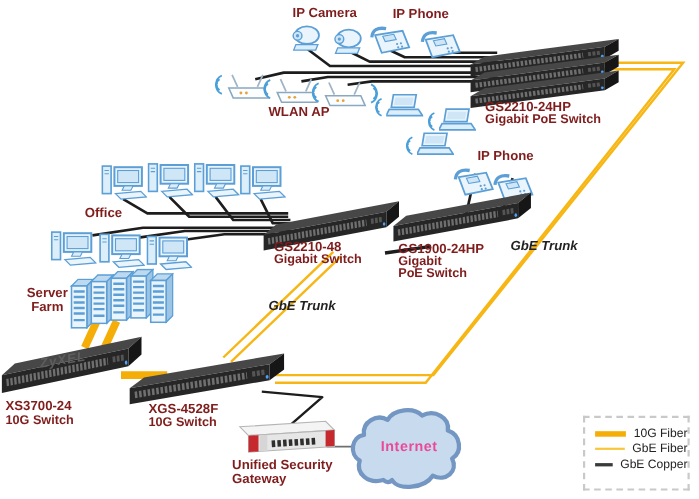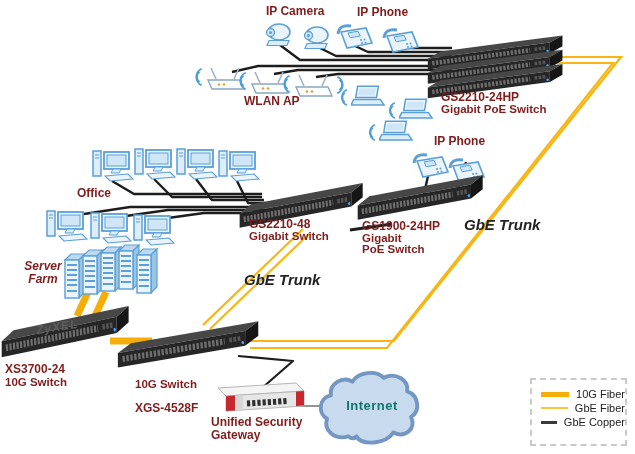--- a/index.html
+++ b/index.html
@@ -1,25 +1,25 @@
 <!DOCTYPE html>
 <html><head>
 <meta charset="utf-8">
 <style>
   html,body{margin:0;padding:0;background:#fff;font-family:"Liberation Sans",sans-serif;}
   #stage{position:relative;width:635px;height:454px;background:#ffffff;overflow:hidden;}
   #wires{position:absolute;left:0;top:0;}
   .dev{position:absolute;}
   .lbl{position:absolute;font-weight:bold;font-size:12px;color:#7f1d1d;line-height:1.06;white-space:nowrap;}
   .lbl.small{font-size:11.5px;}
-  .trunk-lbl{position:absolute;font-weight:bold;font-style:italic;font-size:15px;color:#222;white-space:nowrap;}
-  .center{text-align:center;font-style:italic;}
+  .trunk-lbl{position:absolute;font-weight:bold;font-style:italic;font-size:12px;color:#222;white-space:nowrap;}
+  .center{text-align:center;}
   .flip{transform:scaleX(-1);}
   .logo{position:absolute;font-weight:bold;font-style:italic;font-size:12px;letter-spacing:1px;color:#5e5e5e;transform:rotate(-9deg);}
-  .inet-lbl{position:absolute;left:330px;top:398px;width:84px;text-align:center;font-weight:bold;font-size:13px;letter-spacing:.5px;color:#0f766e;}
+  .inet-lbl{position:absolute;left:330px;top:398px;width:84px;text-align:center;font-weight:bold;font-size:13px;letter-spacing:.5px;color:#ec4899;}
   
   .legend{position:absolute;left:530px;top:378px;width:97px;height:68px;border:2px dashed #c9c9c9;background:#fff;box-sizing:border-box;padding:7px 0 0 9px;}
   .lrow{display:flex;align-items:center;height:14px;}
   .swatch{display:inline-block;width:29px;margin-right:7px;}
   .s10g{height:5px;background:#F5AD07;}
   .sgbe{height:2px;background:#F8C53C;}
   .scop{height:3px;background:#3a3a3a;}
   .sfe{height:1.5px;background:#8f8f8f;}
   .lrow span.txt{font-weight:normal;font-size:11px;color:#222;white-space:nowrap;}
 </style>
@@ -274,21 +274,21 @@
   <svg class="dev" style="left:0px;top:298px" width="132" height="62" viewBox="0 0 156 46" preserveAspectRatio="none">
       <use href="#i-switch"></use>
     </svg>
   <div class="logo" style="left:36px;top:320px;">ZyXEL</div>
   <div class="lbl" style="left:5px;top:363px;">XS3700-24</div>
   <div class="lbl small" style="left:5px;top:376px;">10G Switch</div>
 
   <svg class="dev" style="left:116px;top:314px" width="146" height="56" viewBox="0 0 156 46" preserveAspectRatio="none">
       <use href="#i-switch"></use>
     </svg>
-  <div class="lbl" style="left:135px;top:365px;margin-top:37px;">XGS-4528F</div>
+  <div class="lbl" style="left:135px;top:365px;">XGS-4528F</div>
   <div class="lbl small" style="left:135px;top:378px;">10G Switch</div>
 
   <svg class="dev" style="left:210px;top:380px" width="96" height="36" viewBox="0 0 96 36">
     <polygon points="8,8 86,3 94,11 16,16" fill="#f4f4f4" stroke="#b5b5b5" stroke-width="1"></polygon>
     <polygon points="16,16 94,11 94,26 16,31" fill="#e6e6e6" stroke="#b5b5b5" stroke-width="1"></polygon>
     <polygon points="16,16.2 25,15.6 25,30.4 16,31" fill="#c5292e"></polygon>
     <polygon points="86,11.5 94,11 94,25.5 86,26" fill="#c5292e"></polygon>
     <polygon points="26,15.8 33,15.3 33,30 26,30.4" fill="#d6d6d6"></polygon>
     <line x1="37" y1="23.5" x2="77" y2="21" stroke="#2e2e2e" stroke-width="6" stroke-dasharray="3.2,2"></line>
   </svg>

